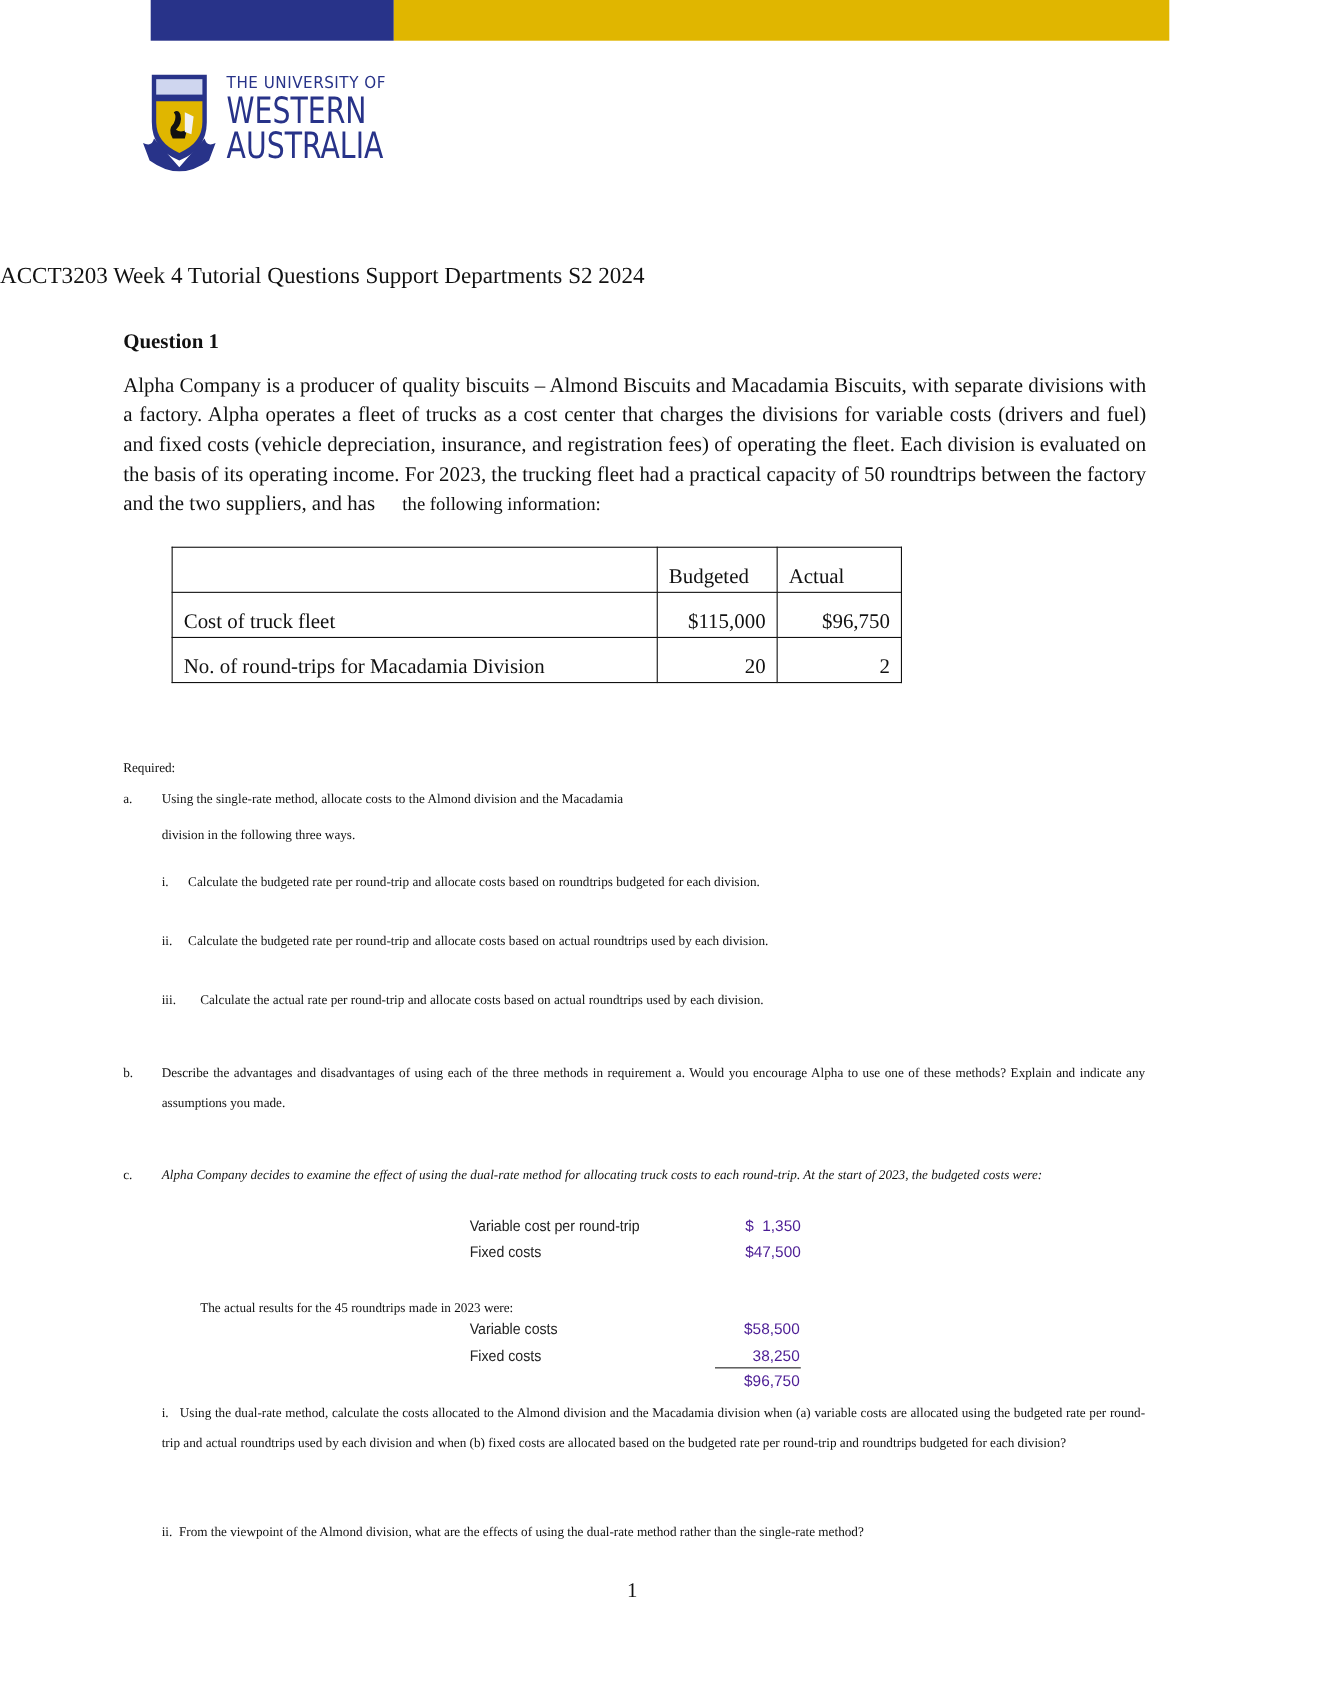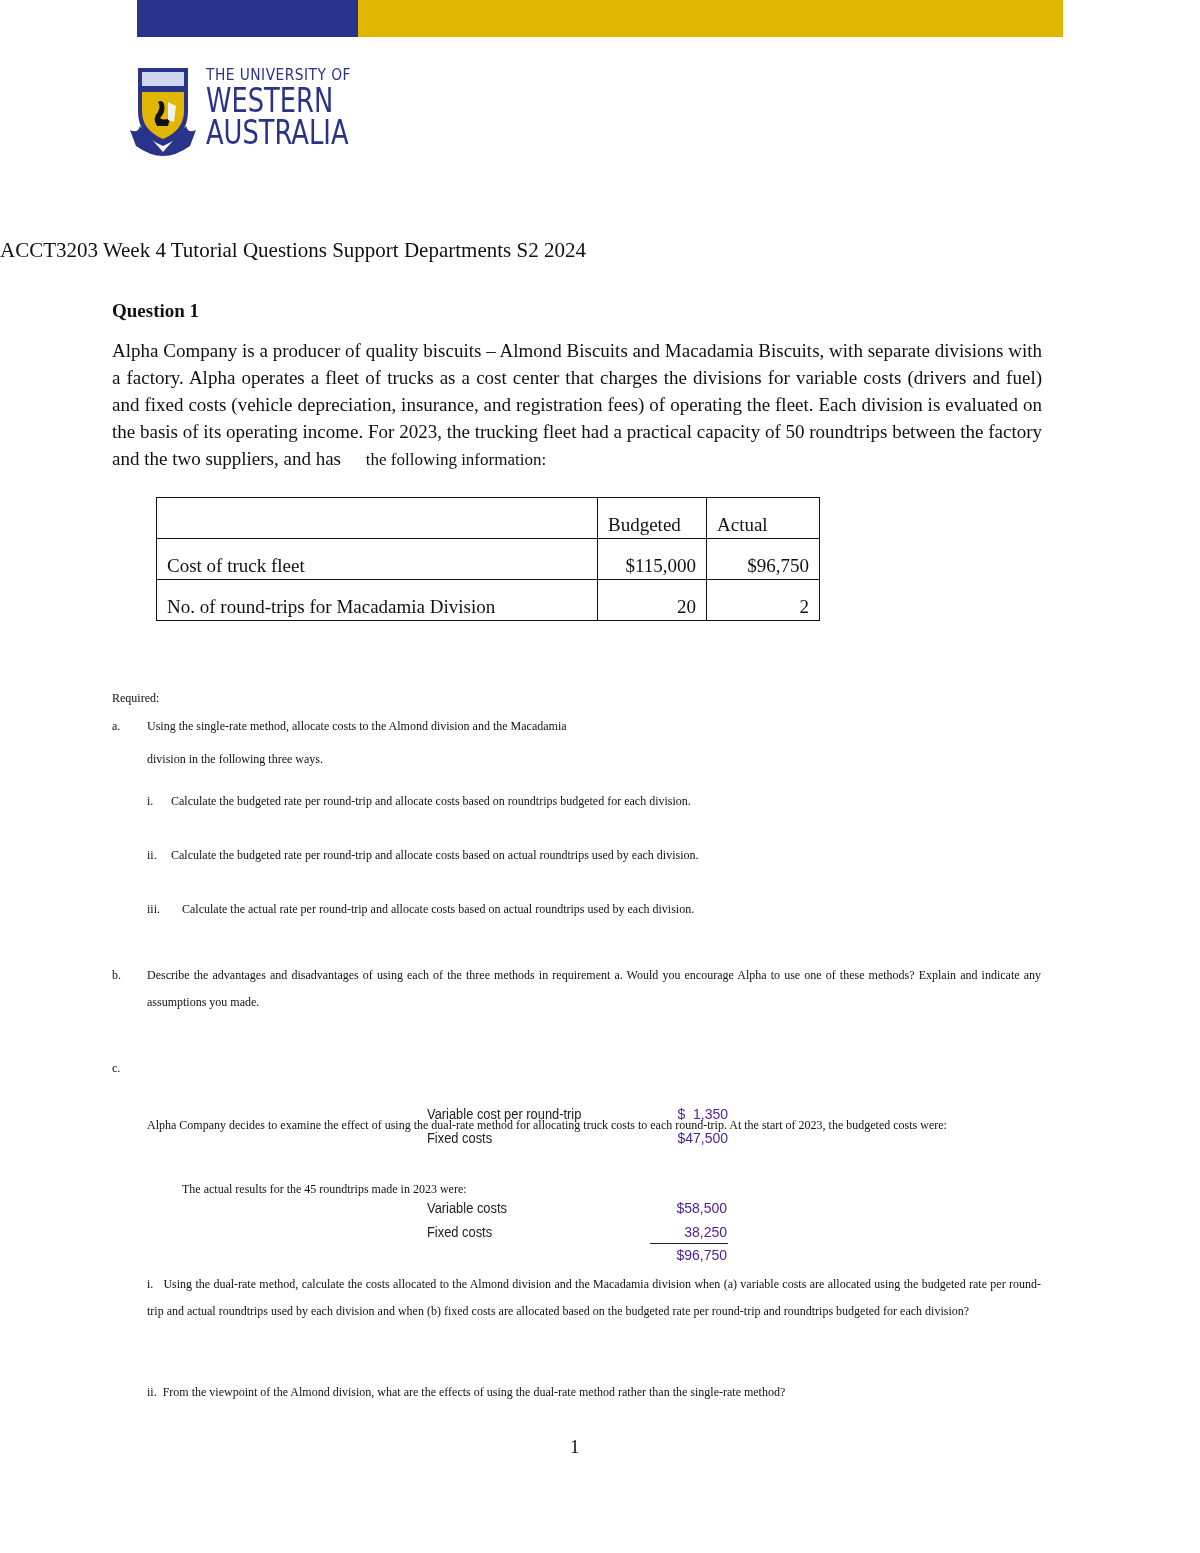--- a/index.html
+++ b/index.html
@@ -87,21 +87,21 @@
 <div class="t just" style="left:171px;top:788px;width:870px;text-indent:0;">Calculate the budgeted rate per round-trip and allocate costs based on roundtrips budgeted for each division.</div>
 <div class="t" style="left:147px;top:842px;">ii.</div>
 <div class="t just" style="left:171px;top:842px;width:870px;">Calculate the budgeted rate per round-trip and allocate costs based on actual roundtrips used by each division.</div>
 <div class="t" style="left:147px;top:896px;">iii.</div>
 <div class="t just" style="left:182px;top:896px;width:859px;">Calculate the actual rate per round-trip and allocate costs based on actual roundtrips used by each division.</div>
 
 <div class="t" style="left:112px;top:962px;">b.</div>
 <div class="t just" style="left:147px;top:962px;width:894px;">Describe the advantages and disadvantages of using each of the three methods in requirement a. Would you encourage Alpha to use one of these methods? Explain and indicate any assumptions you made.</div>
 
 <div class="t" style="left:112px;top:1055px;">c.</div>
-<div class="t just" style="left:147px;top:1112px;width:894px;">Alpha Company decides to examine the effect of using the dual-rate method for allocating truck costs to each round-trip. At the start of 2023, the budgeted costs were:</div>
+<div class="t just" style="left:147px;top:1055px;width:894px;font-style:italic;">Alpha Company decides to examine the effect of using the dual-rate method for allocating truck costs to each round-trip. At the start of 2023, the budgeted costs were:</div>
 
 <div class="sans" style="left:427px;top:1106px;">Variable cost per round-trip</div>
 <div class="sansr" style="left:648px;top:1106px;white-space:pre;">$  1,350</div>
 <div class="sans" style="left:427px;top:1130px;">Fixed costs</div>
 <div class="sansr" style="left:648px;top:1130px;">$47,500</div>
 
 <div class="t" style="left:182px;top:1176px;white-space:nowrap;">The actual results for the 45 roundtrips made in 2023 were:</div>
 
 <div class="sans" style="left:427px;top:1200px;">Variable costs</div>
 <div class="sansr" style="left:647px;top:1200px;">$58,500</div>

